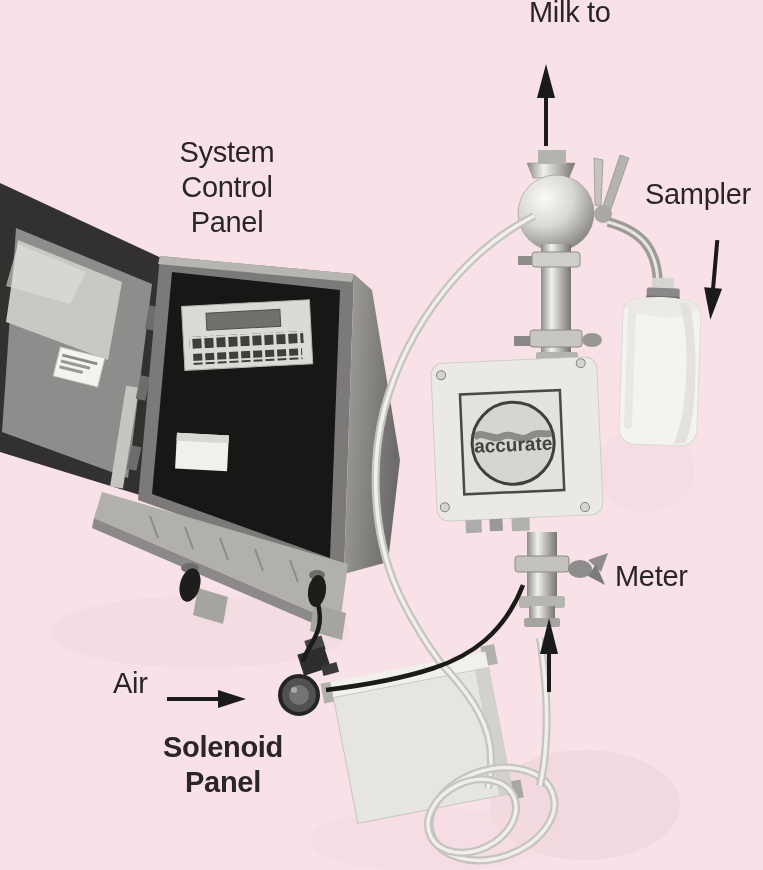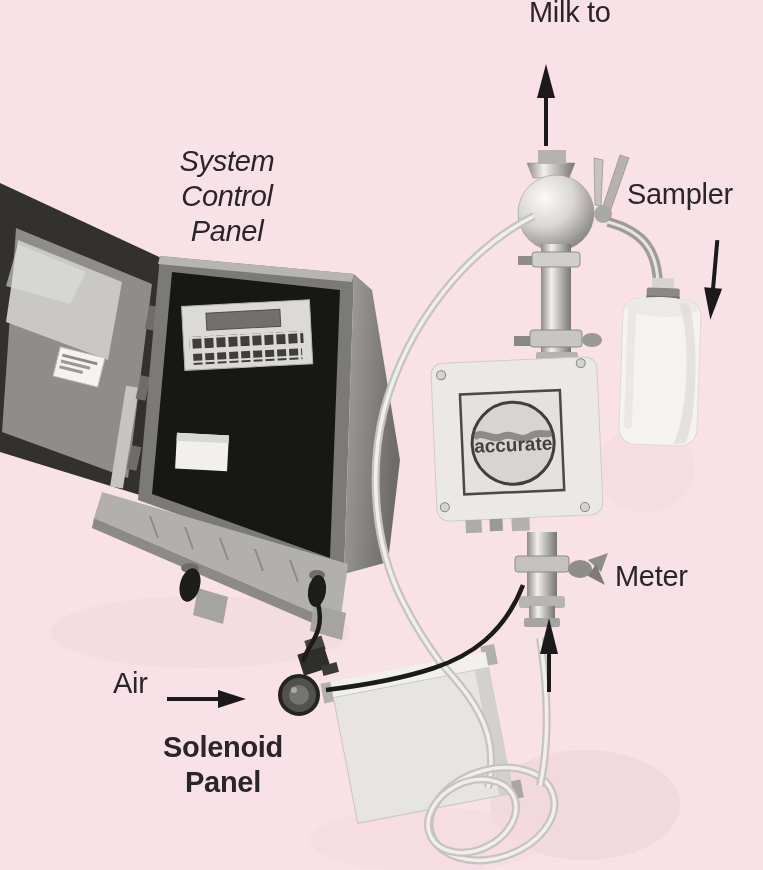--- a/index.html
+++ b/index.html
@@ -8,22 +8,22 @@
     background:#f9e1e8;
     font-family:"Liberation Sans", sans-serif;
   }
   #diagram-svg{position:absolute;left:0;top:0;width:763px;height:870px;}
   .lbl{
     position:absolute;color:#2a2526;font-size:29px;line-height:35px;
     letter-spacing:-0.3px;white-space:nowrap;
   }
   .lbl.center{text-align:center;white-space:normal;}
   #lbl-transport{left:529px;top:-5px;}
-  #lbl-scp{left:139px;top:144px;width:176px;font-style:italic;}
-  #lbl-sampler{left:627px;top:177px;}
+  #lbl-scp{left:139px;top:135px;width:176px;}
+  #lbl-sampler{left:645px;top:177px;}
   #lbl-meter{left:615px;top:519px;margin-top:40px;}
   #lbl-milkin{left:545px;top:702px;}
   #lbl-air{left:113px;top:666px;}
   #lbl-solenoid{left:138px;top:730px;width:170px;font-weight:bold;}
   #meter-logo-text{font-weight:bold;}
 </style>
 </head>
 <body>
 
 <div id="stage">

